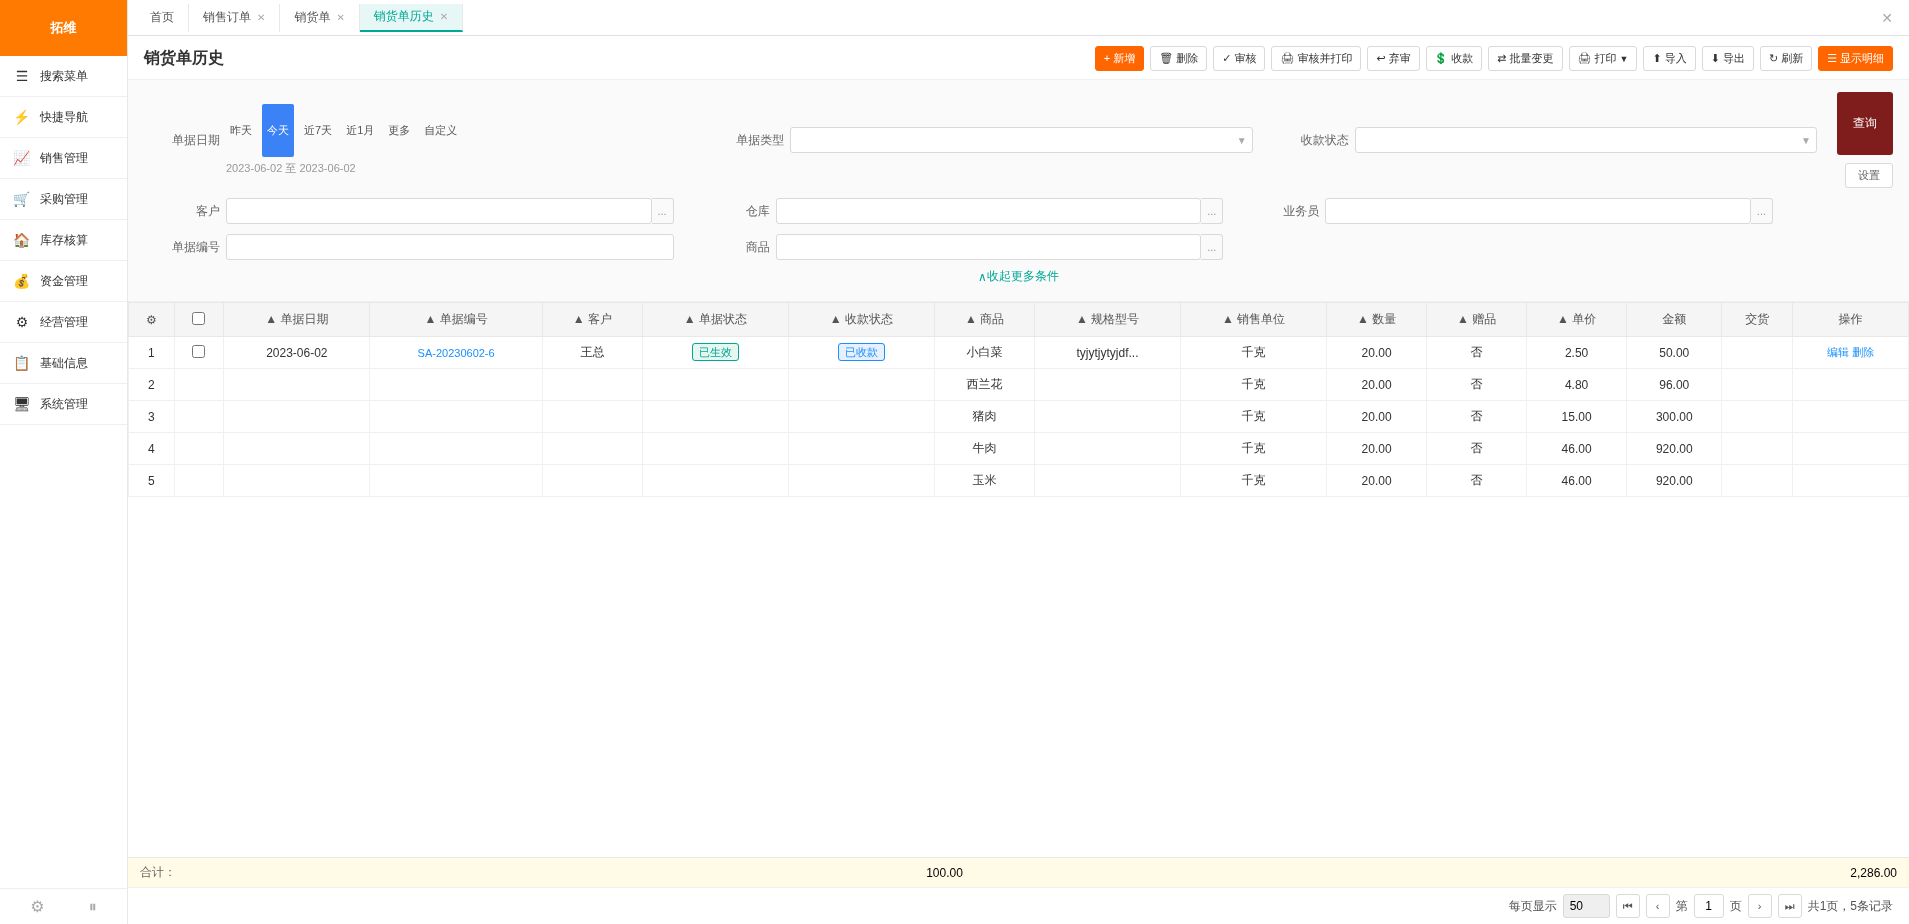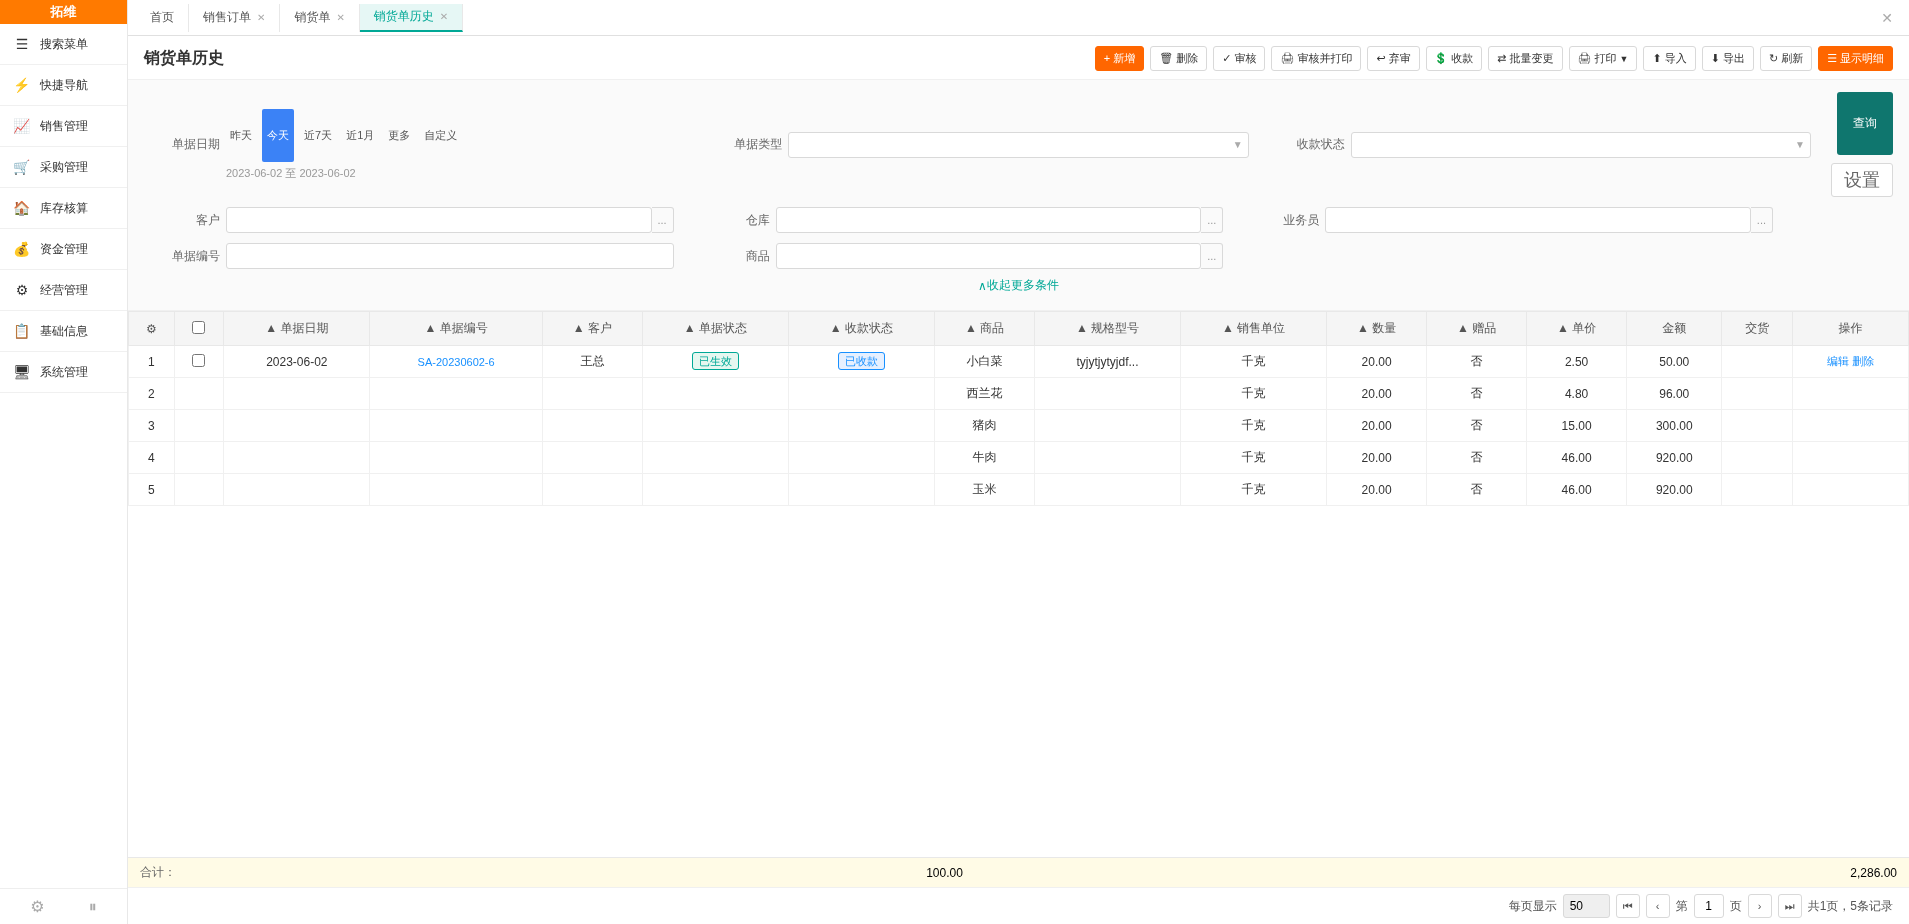--- a/index.html
+++ b/index.html
@@ -9,21 +9,21 @@
     .sidebar {
       width: 128px;
       background: #fff;
       border-right: 1px solid #e8e8e8;
       display: flex;
       flex-direction: column;
       height: 100%;
       flex-shrink: 0;
     }
     .sidebar-logo {
-      height: 24px;
+      height: 56px;
       background: #ff7a00;
       display: flex;
       align-items: center;
       justify-content: center;
       color: #fff;
       font-size: 13px;
       font-weight: bold;
     }
     .sidebar-item {
       display: flex;
@@ -235,36 +235,36 @@
       display: flex;
       align-items: center;
       justify-content: center;
       color: #00a896;
       cursor: pointer;
       font-size: 12px;
       padding: 4px;
       margin-top: 4px;
     }
     .query-btn {
-      background: #0f766e;
+      background: #7f1d1d;
       color: #fff;
       border: none;
       border-radius: 3px;
       padding: 23px 16px;
       cursor: pointer;
       font-size: 12px;
     }
     .setting-btn {
       background: #fff;
       color: #666;
       border: 1px solid #d9d9d9;
       border-radius: 3px;
       padding: 4px 12px;
       cursor: pointer;
-      font-size: 18px;
+      font-size: 11px;
       margin-top: 4px;
       display: block;
     }
 
     
     .table-area {
       flex: 1;
       overflow: auto;
       padding: 0;
     }

